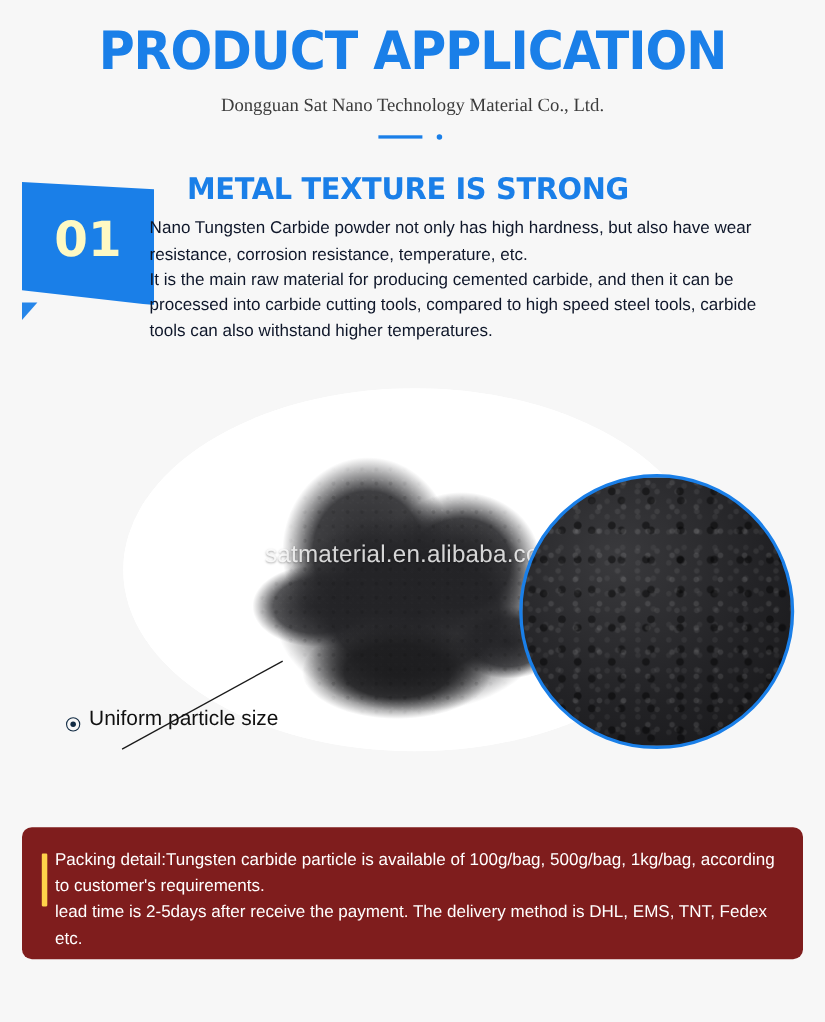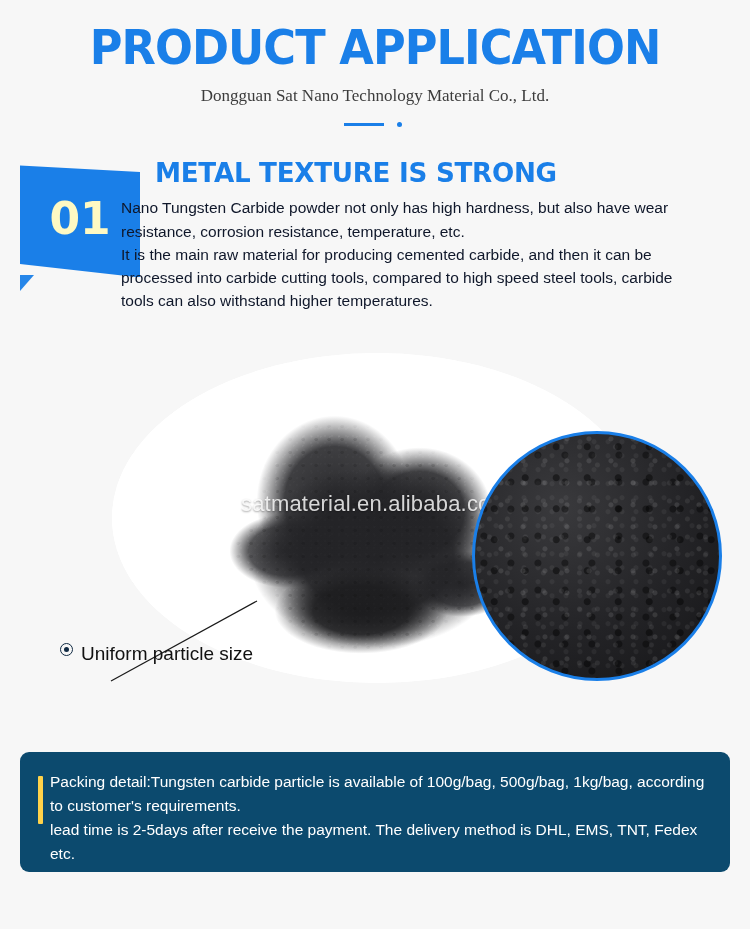--- a/index.html
+++ b/index.html
@@ -84,21 +84,21 @@
   .badge-tail {
     position: absolute;
     left: 20px; top: 118px;
     width: 0; height: 0;
     border-left: 14px solid #1a7fe8;
     border-bottom: 16px solid transparent;
     opacity: 0.95;
   }
   .section-body {
     position: absolute;
-    left: 121px; top: 0;
+    left: 136px; top: 0;
     right: 60px;
   }
   .section-title {
     font-family: "DejaVu Sans", sans-serif;
     font-weight: bold;
     font-size: 27px;
     color: #1a7fe8;
     letter-spacing: -0.3px;
     margin: 0 0 8px 34px;
     transform: scaleX(0.97);
@@ -182,21 +182,21 @@
   .leader-line {
     position: absolute;
     left: 105px; top: 250px;
     width: 180px; height: 95px;
     pointer-events: none;
   }
   .caption {
     position: absolute;
     left: 60px; top: 300px;
     display: flex;
-    align-items: flex-start;
+    align-items: flex-end;
     gap: 8px;
     font-size: 19px;
     color: #111111;
     font-family: "Liberation Sans", sans-serif;
   }
   .caption .ring {
     width: 13px; height: 13px;
     border-radius: 50%;
     border: 1.5px solid #102a43;
     position: relative;
@@ -209,21 +209,21 @@
     width: 5px; height: 5px;
     border-radius: 50%;
     background: #102a43;
   }
 
   
   .packing {
     position: absolute;
     left: 20px; top: 752px;
     width: 710px; height: 120px;
-    background: #0c4a6e;
+    background: #7f1d1d;
     border-radius: 9px;
     padding: 18px 22px 18px 30px;
     color: #ffffff;
   }
   .packing .accent {
     position: absolute;
     left: 18px; top: 24px;
     width: 5px; height: 48px;
     background: #ffd24a;
     border-radius: 1px;

